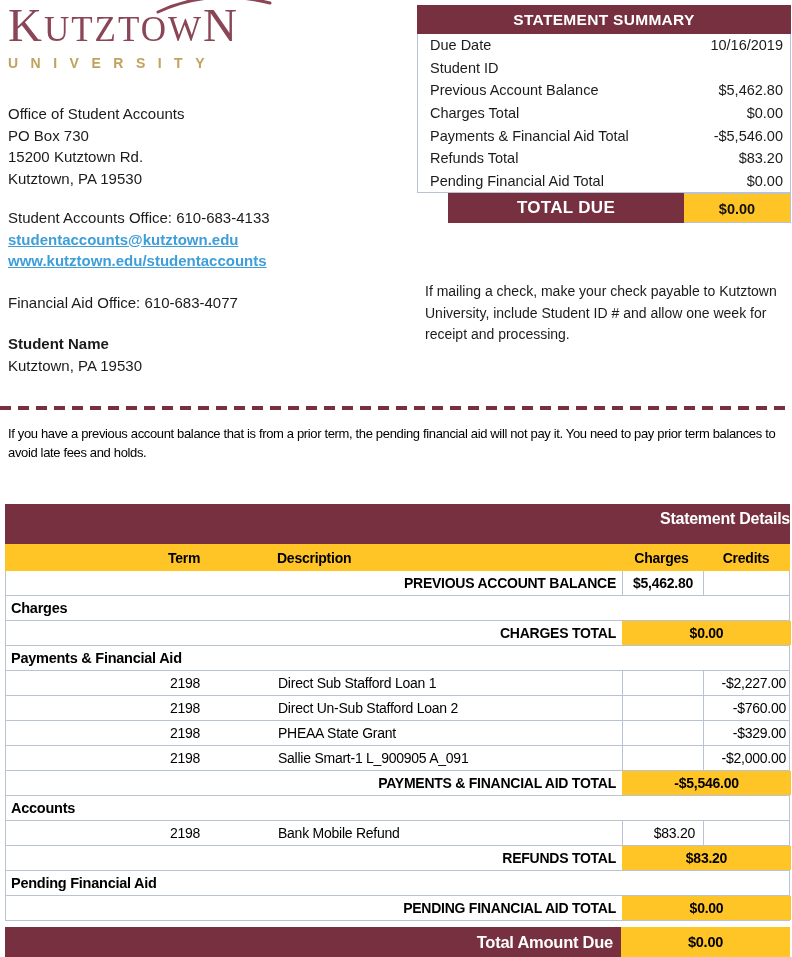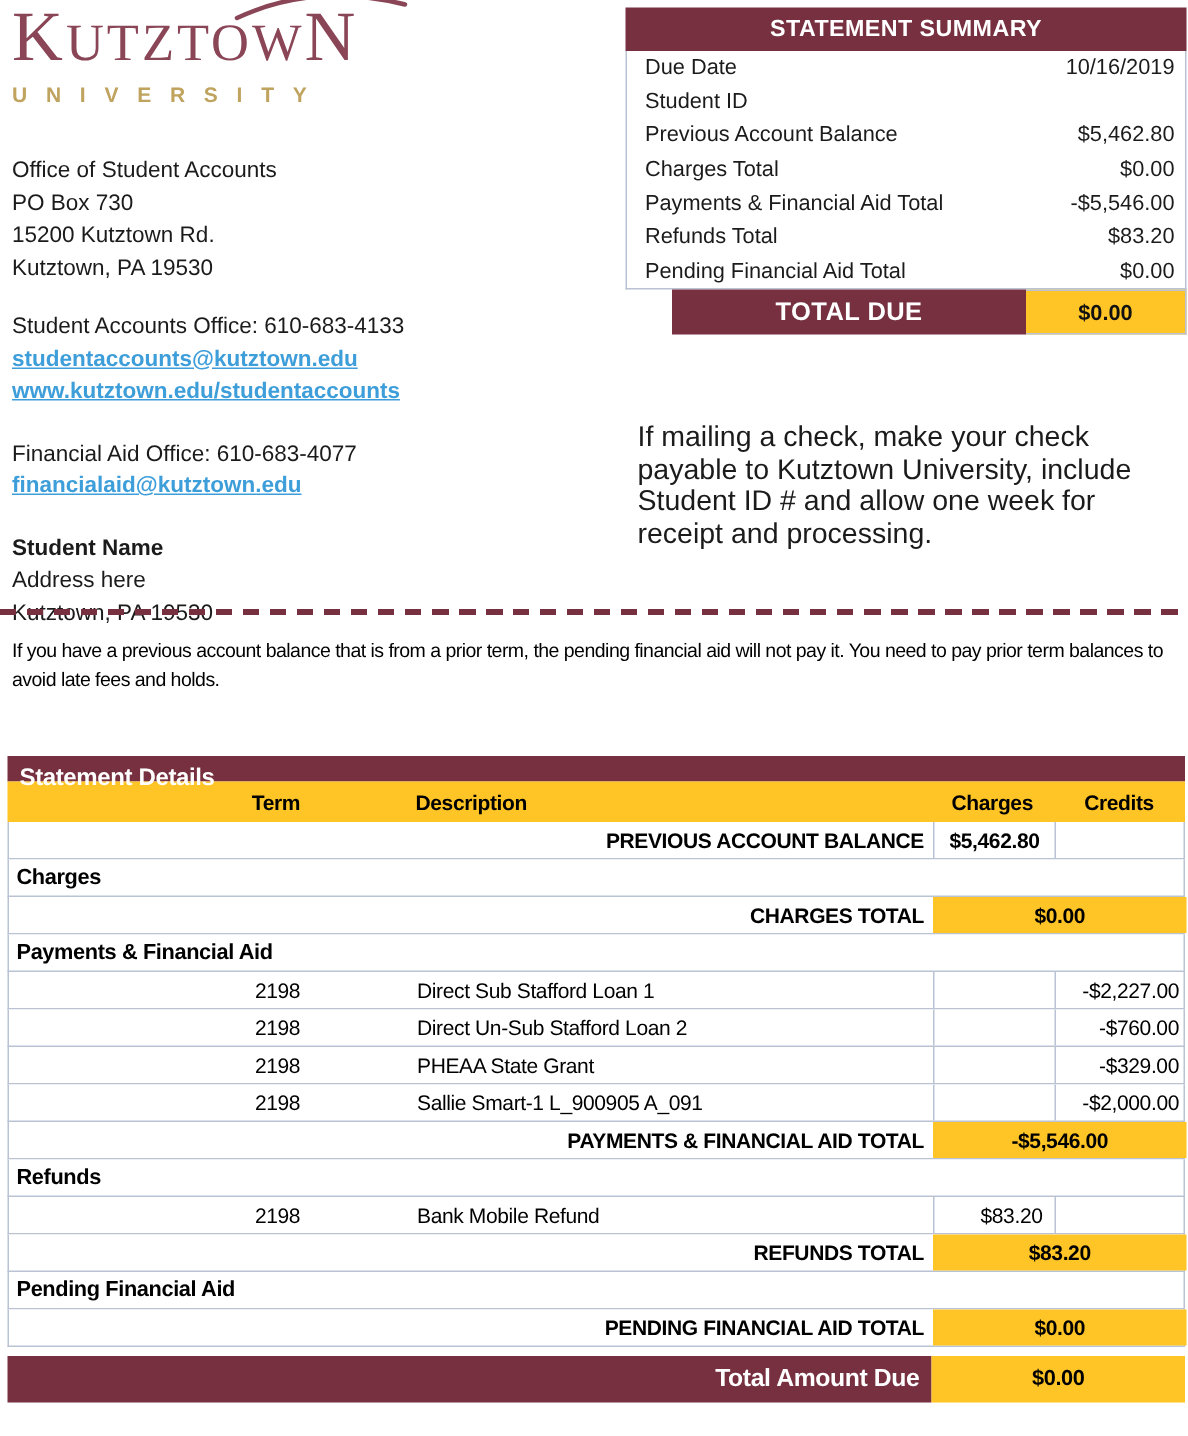--- a/index.html
+++ b/index.html
@@ -28,32 +28,32 @@
   #summary-header { background:#76303F; color:#fff; font-weight:bold; font-size:15.5px; text-align:center; height:29px; line-height:29px; letter-spacing:0.3px; }
   #summary-body { border:1px solid #B9C3D4; border-top:none; }
   .s-row { display:flex; height:22.6px; align-items:center; font-size:14.5px; }
   .s-label { padding-left:12px; flex:1; }
   .s-value { padding-right:7px; text-align:right; }
   #summary-total { display:flex; height:30px;padding-left:31px; }
   #summary-total .t-label { width:236px; background:#76303F; color:#fff; font-weight:bold; font-size:17px; text-align:center; line-height:30px; letter-spacing:0.3px; }
   #summary-total .t-value { flex:1; background:#FFC425; color:#111; font-weight:bold; font-size:14.5px; text-align:center; line-height:30px; border:1px solid #B9C3D4; border-left:none; }
 
   
-  #check-note { position:absolute; left:425px; top:281px; width:362px; font-size:19px; line-height:21.5px; }
+  #check-note { position:absolute; left:425px; top:281px; width:362px; font-size:14px; line-height:21.5px; }
 
   
   #divider { position:absolute; left:0; top:406px; width:792px; height:4px;
              background:repeating-linear-gradient(90deg,#76303F 0 11px, transparent 11px 18px); }
 
   
   #warning { position:absolute; left:8px; top:424px; width:780px; font-size:13px; line-height:19px; letter-spacing:-0.35px; color:#000; }
 
   
   #details { position:absolute; left:5px; top:504px; width:785px; color:#000; letter-spacing:-0.25px; }
-  #details-title { background:#76303F; color:#fff; font-weight:bold; font-size:16px; height:17px; line-height:29px; padding-left:8px; }
+  #details-title { background:#76303F; color:#fff; font-weight:bold; font-size:16px; height:40px; line-height:29px; padding-left:8px;text-align:right; }
   .d-row { display:grid; grid-template-columns:113px 132px 371px 81px 88px; height:25px; align-items:center; font-size:14px; border-left:1px solid #B9C3D4; border-right:1px solid #B9C3D4; border-bottom:1px solid #B9C3D4; background:#fff; }
   .d-row.header { background:#FFC425; height:27px; font-weight:bold; border:none; }
   .hc-term { grid-column:2; text-align:center; }
   .hc-desc { grid-column:3; padding-left:27px; }
   .hc-charges { grid-column:4; text-align:center; }
   .hc-credits { grid-column:5; text-align:center; }
   .c-term { grid-column:2; text-align:center; }
   .c-desc { grid-column:3; padding-left:27px; }
   .c-charges { grid-column:4; text-align:right; padding-right:8px; border-left:1px solid #B9C3D4; height:100%; display:flex; align-items:center; justify-content:flex-end; }
   .c-credits { grid-column:5; text-align:right; padding-right:5px; border-left:1px solid #B9C3D4; height:100%; display:flex; align-items:center; justify-content:flex-end; }
@@ -86,24 +86,22 @@
       <div>15200 Kutztown Rd.</div>
       <div>Kutztown, PA 19530</div>
     </div>
 
   <div id="contacts" class="textblock">
     <div>Student Accounts Office: 610-683-4133</div>
     <div><a class="doclink" href="#">studentaccounts@kutztown.edu</a></div>
     <div><a class="doclink" href="#">www.kutztown.edu/studentaccounts</a></div>
     <div class="gap"></div>
     <div>Financial Aid Office: 610-683-4077</div>
-    <div><a class="doclink" href="#">financialaid@kutztown.edu</a></div>
     <div class="gap"></div>
     <div class="bold">Student Name</div>
-    <div>Address here</div>
     <div>Kutztown, PA 19530</div>
   </div>
 
   <div id="summary">
     <div id="summary-header">STATEMENT SUMMARY</div>
     <div id="summary-body">
         <div class="s-row">
           <span class="s-label">Due Date</span>
           <span class="s-value">10/16/2019</span>
         </div>
@@ -190,21 +188,21 @@
           <div class="c-term">2198</div>
           <div class="c-desc">Sallie Smart-1 L_900905 A_091</div>
           <div class="c-charges"></div>
           <div class="c-credits">-$2,000.00</div>
         </div>
         <div class="d-row">
           <div class="c-total-label">PAYMENTS &amp; FINANCIAL AID TOTAL</div>
           <div class="c-gold-value">-$5,546.00</div>
         </div>
         <div class="d-row">
-          <div class="c-section">Refunds</div>
+          <div class="c-section">Accounts</div>
         </div>
         <div class="d-row">
           <div class="c-term">2198</div>
           <div class="c-desc">Bank Mobile Refund</div>
           <div class="c-charges">$83.20</div>
           <div class="c-credits"></div>
         </div>
         <div class="d-row">
           <div class="c-total-label">REFUNDS TOTAL</div>
           <div class="c-gold-value">$83.20</div>

